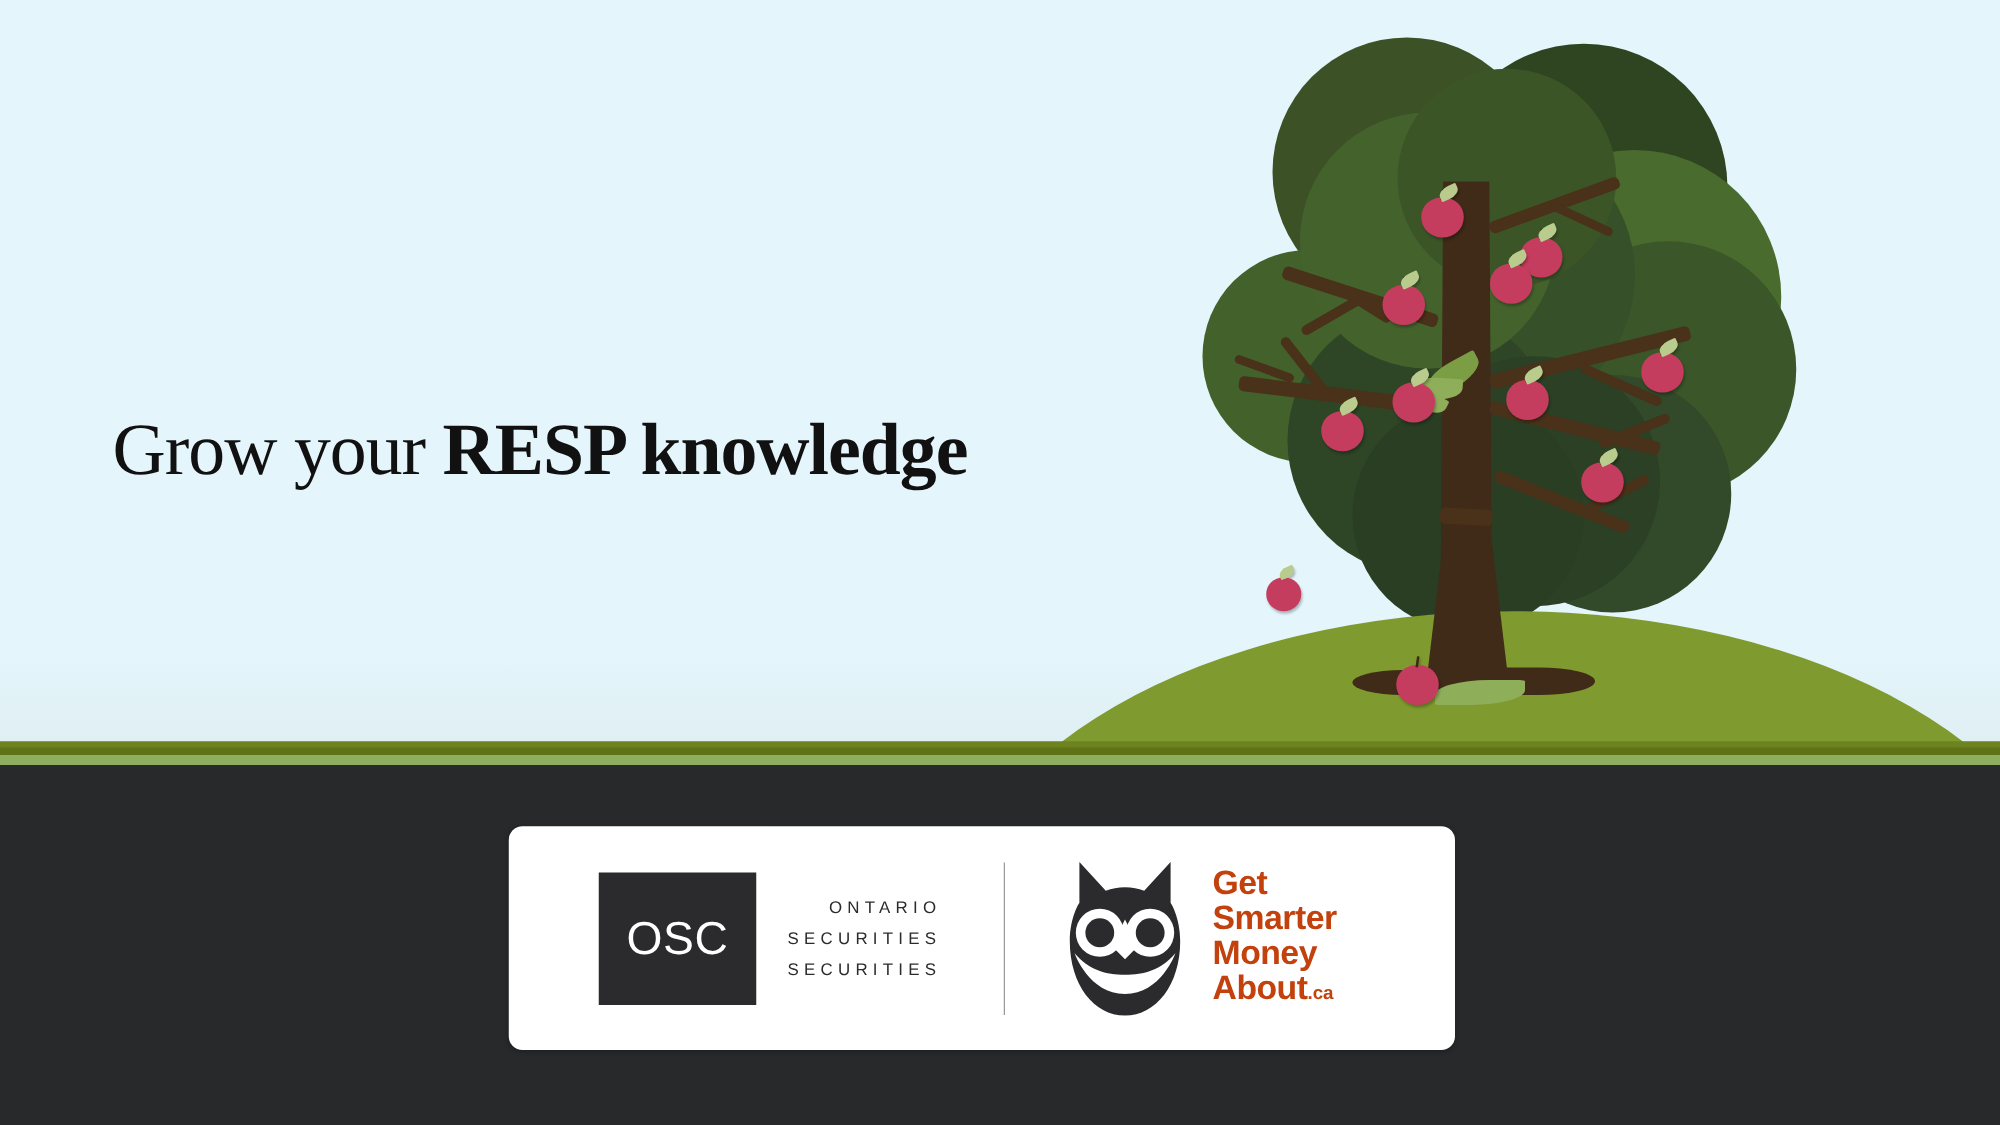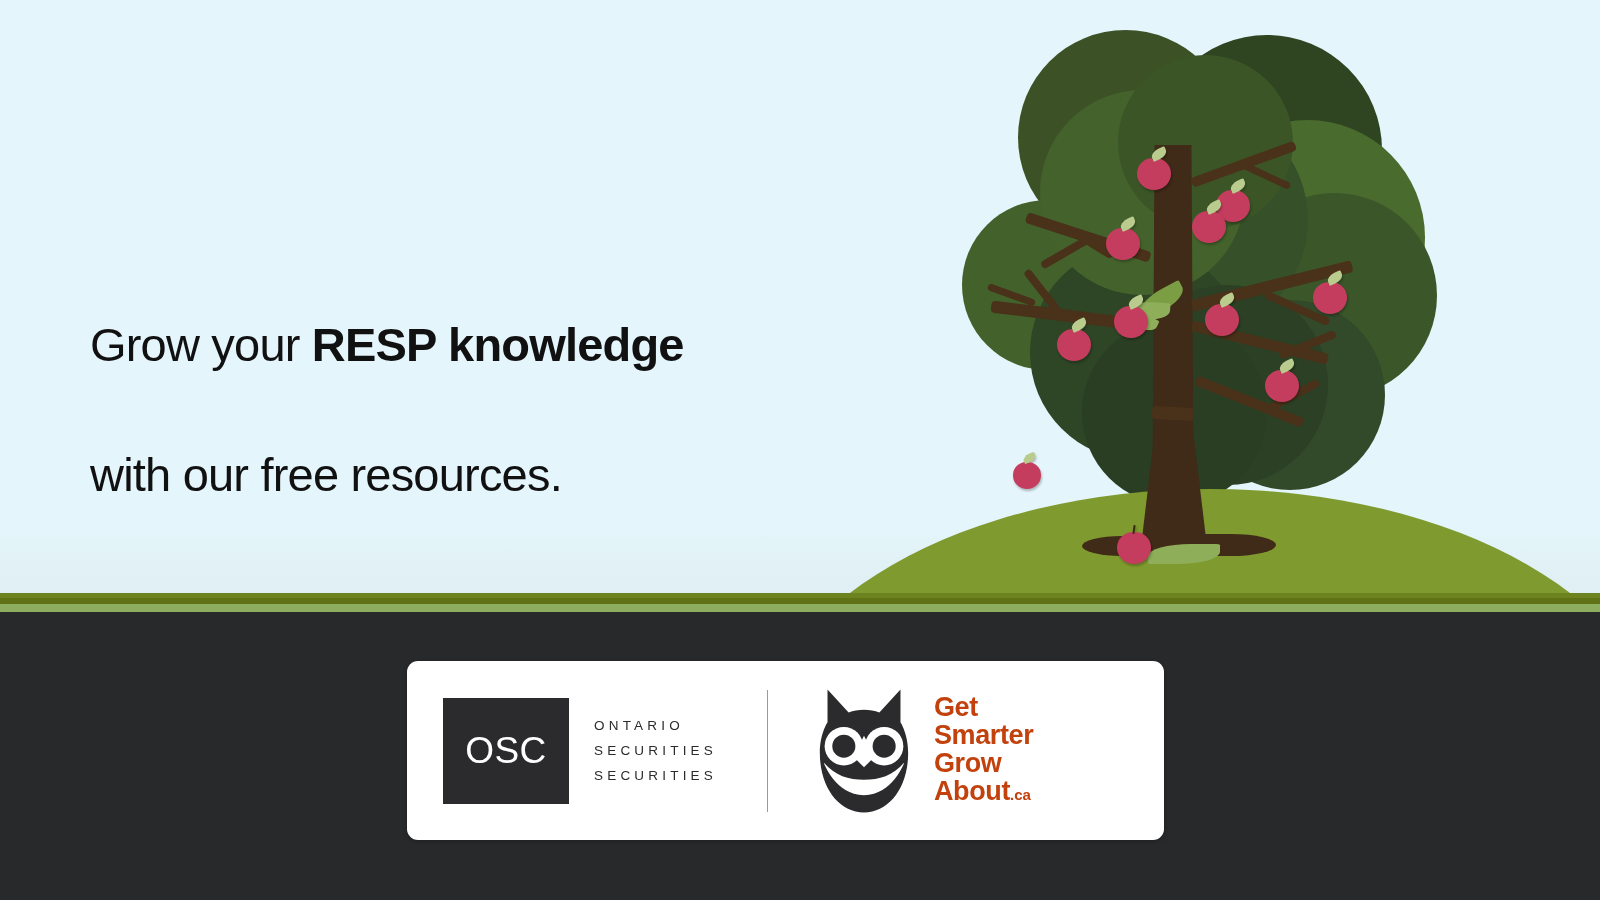--- a/index.html
+++ b/index.html
@@ -19,28 +19,29 @@
   
   .scene {
     position:absolute; left:0; top:0; width:1600px; height:612px;
     background:linear-gradient(180deg,#e4f5fb 0%, #e4f5fb 86%, #dfeff3 97%, #d8e9ec 100%);
     overflow:hidden;
   }
 
   
   .headline {
     position:absolute;
-    left:90px; top:247px;
+    left:90px; top:262px;
     width:760px;
     color:#111112;
-    font-size:47px;
+    font-size:59px;
     line-height:65px;
     letter-spacing:-0.8px;
     font-weight:400;
     white-space:pre-line;
+    font-family:Liberation Serif, serif;
   }
   .headline .bold { font-weight:700; }
 
   
   .hill {
     position:absolute;
     left:760px; top:489px;
     width:900px; height:260px;
     background:#7f9a2e;
     border-radius:50% 50% 0 0 / 100% 100% 0 0;
@@ -108,21 +109,22 @@
     position:absolute;
     left:407px; top:49px;
     width:757px; height:179px;
     background:#ffffff;
     border-radius:11px;
     box-shadow:0 1px 4px rgba(0,0,0,.25);
     display:flex; align-items:center;
   }
   .osc-block{
     display:flex; align-items:center;
-    margin-left:36px;
+    margin-left:72px;
+    text-align:right;
   }
   .osc-square{
     width:126px; height:106px;
     background:#2b2b2d;
     display:flex; align-items:center; justify-content:center;
   }
   .osc-square span{
     color:#fff; font-size:37px; letter-spacing:.5px; font-weight:400;
     font-family:"Liberation Sans", sans-serif;
   }
@@ -151,21 +153,20 @@
 </style>
 </head>
 <body>
 
 <div id="stage">
 
   <div class="scene">
 
     <div class="headline">
       <div><span>Grow your </span><span class="bold">RESP knowledge</span></div>
-      <div>with our free resources.</div>
     </div>
 
     <div class="tree">
 
       <div class="leaf-blob" style="left:1152px;top:35px;width:230px;height:230px;background:#2f4420;"></div>
       <div class="leaf-blob" style="left:1190px;top:120px;width:235px;height:235px;background:#4a6b2e;"></div>
       <div class="leaf-blob" style="left:1232px;top:193px;width:205px;height:205px;background:#3b5629;"></div>
       <div class="leaf-blob" style="left:1018px;top:30px;width:215px;height:215px;background:#3c5226;"></div>
       <div class="leaf-blob" style="left:1195px;top:300px;width:190px;height:190px;background:#32492a;"></div>
       <div class="leaf-blob" style="left:1078px;top:105px;width:230px;height:230px;background:#36502a;"></div>
@@ -275,21 +276,21 @@
           <circle cx="29" cy="61" r="20" fill="#ffffff"></circle>
           <circle cx="71" cy="61" r="20" fill="#ffffff"></circle>
           <circle cx="29" cy="61" r="12" fill="#2b2b2d"></circle>
           <circle cx="71" cy="61" r="12" fill="#2b2b2d"></circle>
           <path fill="#ffffff" d="M50 50 L61 72 L50 83 L39 72 Z"></path>
           <path fill="#ffffff" d="M8 78 C20 92 34 96 50 96 C66 96 80 92 92 78 C92 78 80 112 50 112 C20 112 8 78 8 78 Z"></path>
         </svg>
         <div class="gsam-words">
           <div>Get</div>
           <div>Smarter</div>
-          <div>Grow</div>
+          <div>Money</div>
           <div><span>About</span><span class="dotca">.ca</span></div>
         </div>
       </div>
 
     </div>
   </div>
 
 </div>
 
 </body></html>

